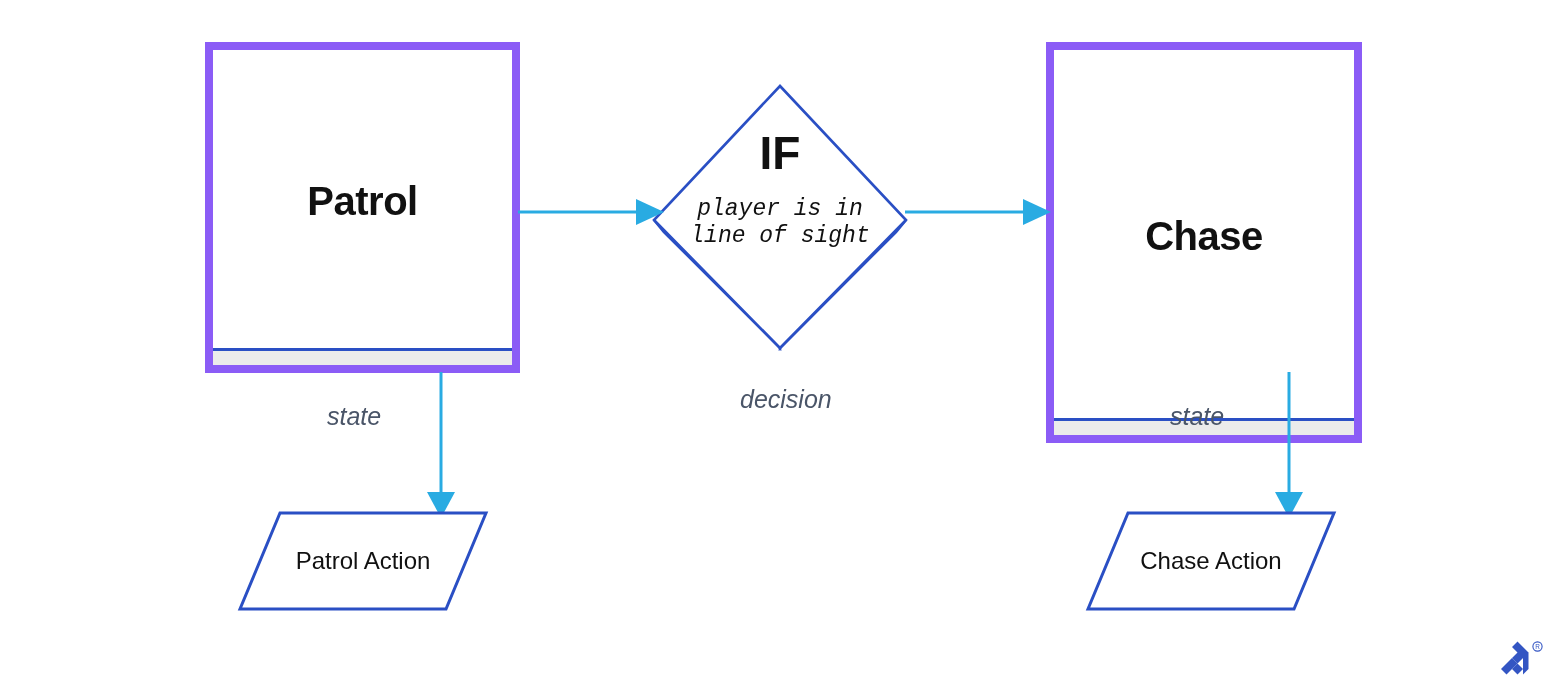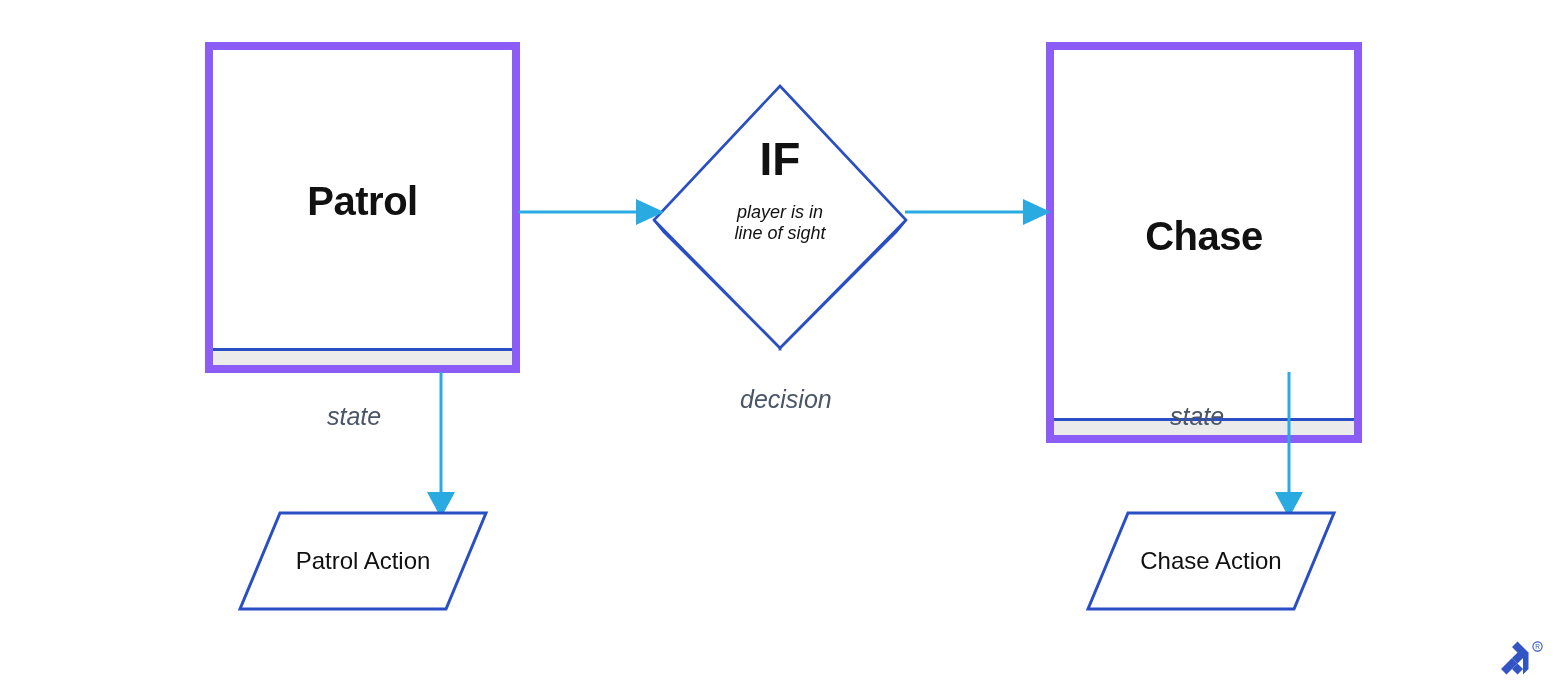--- a/index.html
+++ b/index.html
@@ -73,25 +73,26 @@
   }
   .diamond-text .if-word {
     font-size: 46px;
     font-weight: bold;
     color: #111111;
     line-height: 1;
     margin-bottom: 20px;
     letter-spacing: 0px;
   }
   .diamond-text .cond-line {
-    font-size: 18px;
+    font-size: 23px;
     font-style: italic;
     color: #111111;
     line-height: 1.18;
     white-space: nowrap;
+    font-family: Liberation Mono, monospace;
   }
 
   
   .connector {
     position: absolute;
     overflow: visible;
   }
 
   
   .edge-label {

